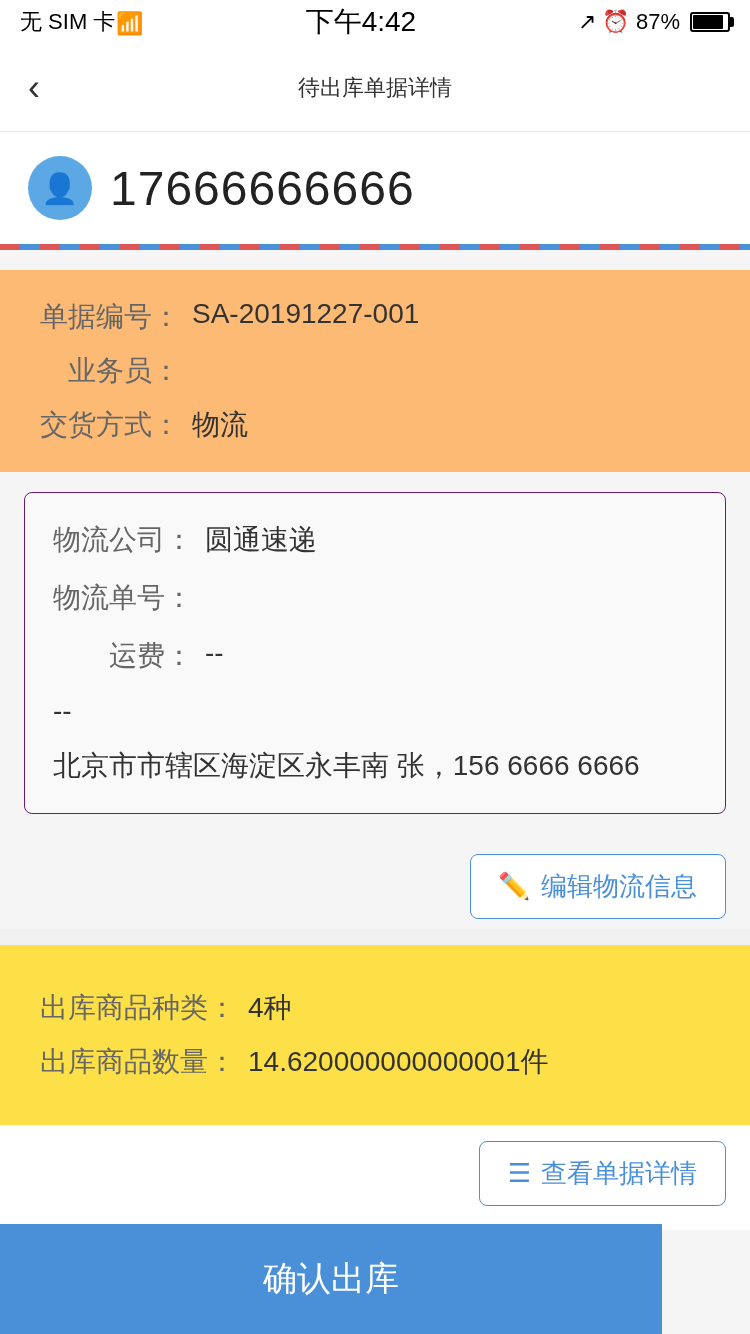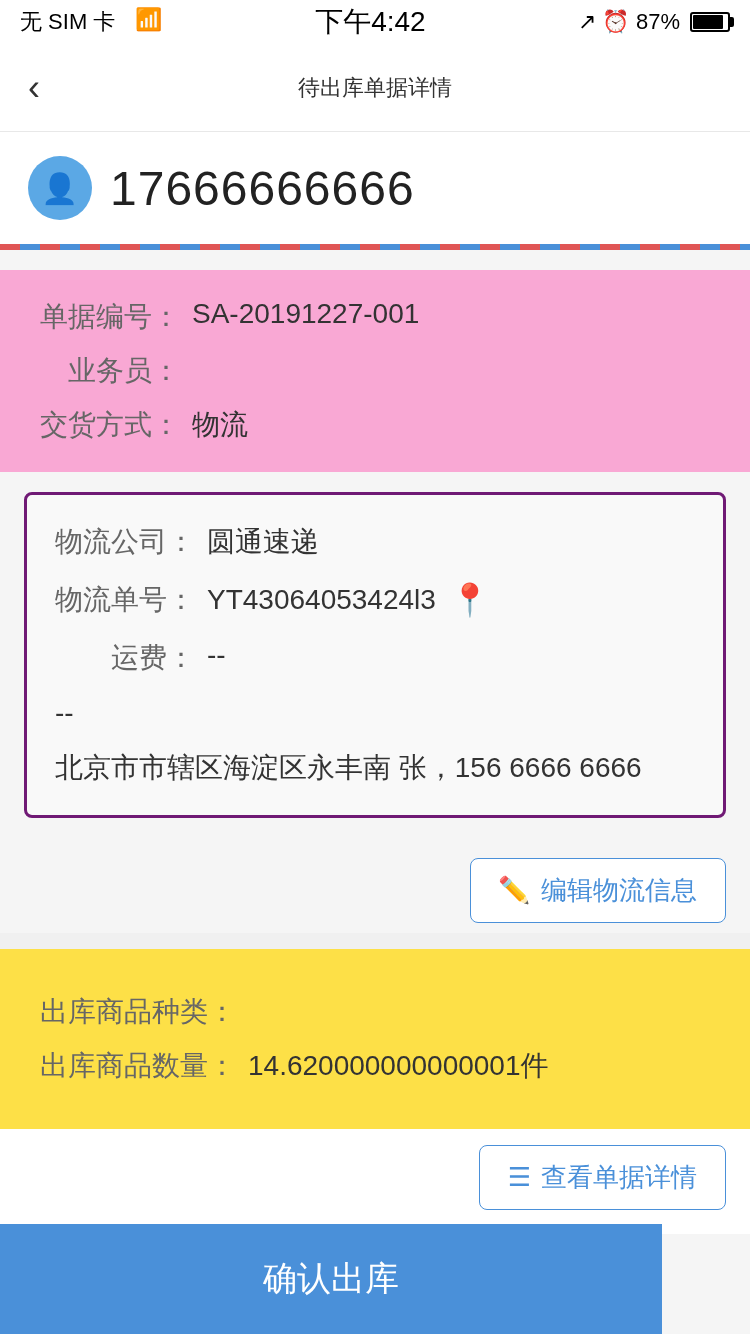--- a/index.html
+++ b/index.html
@@ -17,21 +17,21 @@
     .status-bar {
       background: #fff;
       height: 44px;
       display: flex;
       align-items: center;
       justify-content: space-between;
       padding: 0 20px;
       font-size: 24px;
       color: #000;
     }
-    .status-left { display: flex; align-items: flex-start; gap: 20px; font-size: 22px; }
+    .status-left { display: flex; align-items: flex-end; gap: 1px; font-size: 22px; }
     .status-center { font-size: 28px; font-weight: 500; }
     .status-right { display: flex; align-items: center; gap: 6px; font-size: 22px; }
     .battery-icon {
       display: inline-block;
       width: 40px; height: 20px;
       border: 2px solid #000;
       border-radius: 3px;
       position: relative;
       margin-left: 4px;
     }
@@ -105,21 +105,21 @@
     }
     .customer-phone {
       font-size: 48px;
       font-weight: 500;
       color: #222;
       letter-spacing: 1px;
     }
 
     
     .info-section {
-      background: #f9a8d4;
+      background: #fdba74;
       margin-top: 20px;
       padding: 28px 40px;
     }
     .info-row {
       display: flex;
       align-items: flex-start;
       margin-bottom: 16px;
       font-size: 28px;
       color: #333;
     }
@@ -132,21 +132,21 @@
       white-space: nowrap;
     }
     .info-value {
       color: #333;
       flex: 1;
     }
 
     
     .logistics-section {
       background: #f9f9f9;
-      border: 3px solid #701a75;
+      border: 1px solid #701a75;
       margin: 20px 24px;
       border-radius: 8px;
       padding: 28px 28px;
     }
     .logistics-row {
       display: flex;
       align-items: flex-start;
       margin-bottom: 20px;
       font-size: 28px;
     }
@@ -281,24 +281,20 @@
     </div>
   </div>
 
   <div class="logistics-section">
     <div class="logistics-row">
       <span class="logistics-label">物流公司：</span>
       <span class="logistics-value">圆通速递</span>
     </div>
     <div class="logistics-row">
       <span class="logistics-label">物流单号：</span>
-      <span class="logistics-value">
-        <span>YT43064053424l3</span>
-        <span class="track-icon">📍</span>
-      </span>
     </div>
     <div class="logistics-row">
       <span class="logistics-label">运费：</span>
       <span class="logistics-value">--</span>
     </div>
     <div class="logistics-row">
       <span class="logistics-value">--</span>
     </div>
     <div class="logistics-row">
       <span class="logistics-value">北京市市辖区海淀区永丰南  张，156 6666 6666</span>
@@ -310,20 +306,21 @@
       <span>✏️</span>
       <span>编辑物流信息</span>
     </button>
   </div>
 
   <div class="section-divider"></div>
 
   <div class="goods-section">
     <div class="info-row">
       <span class="info-label">出库商品种类：</span>
+      <span class="info-value">4种</span>
     </div>
     <div class="info-row">
       <span class="info-label">出库商品数量：</span>
       <span class="info-value">14.620000000000001件</span>
     </div>
   </div>
 
   <div class="view-detail-btn">
     <button class="btn-outline">
       <span>☰</span>

